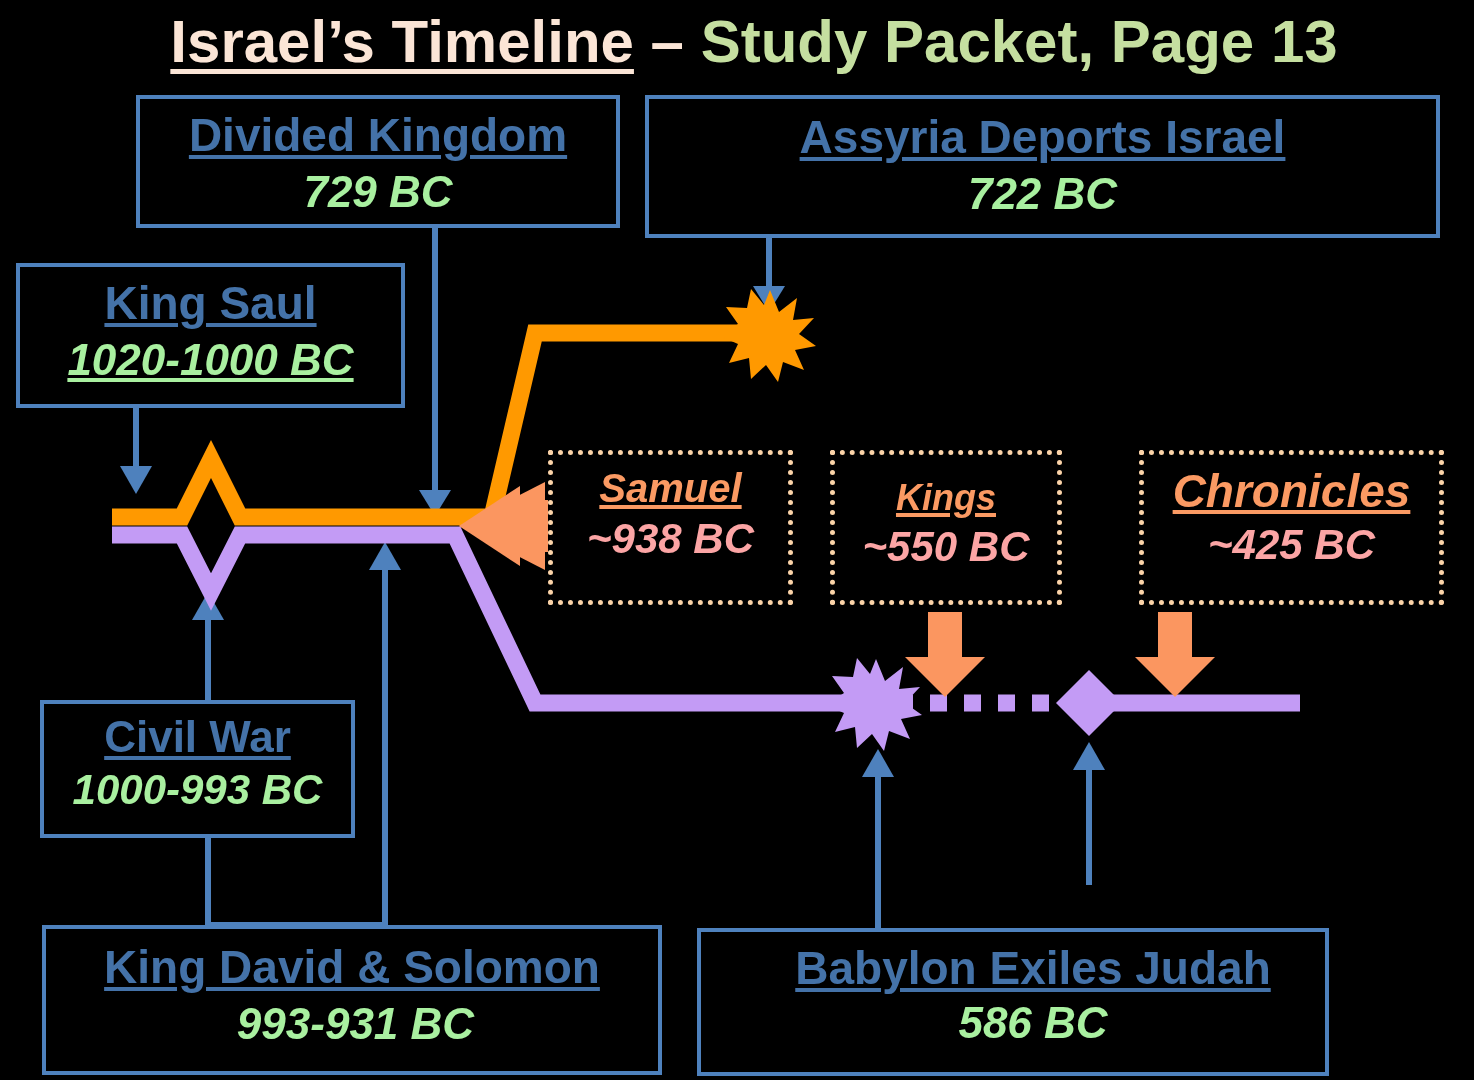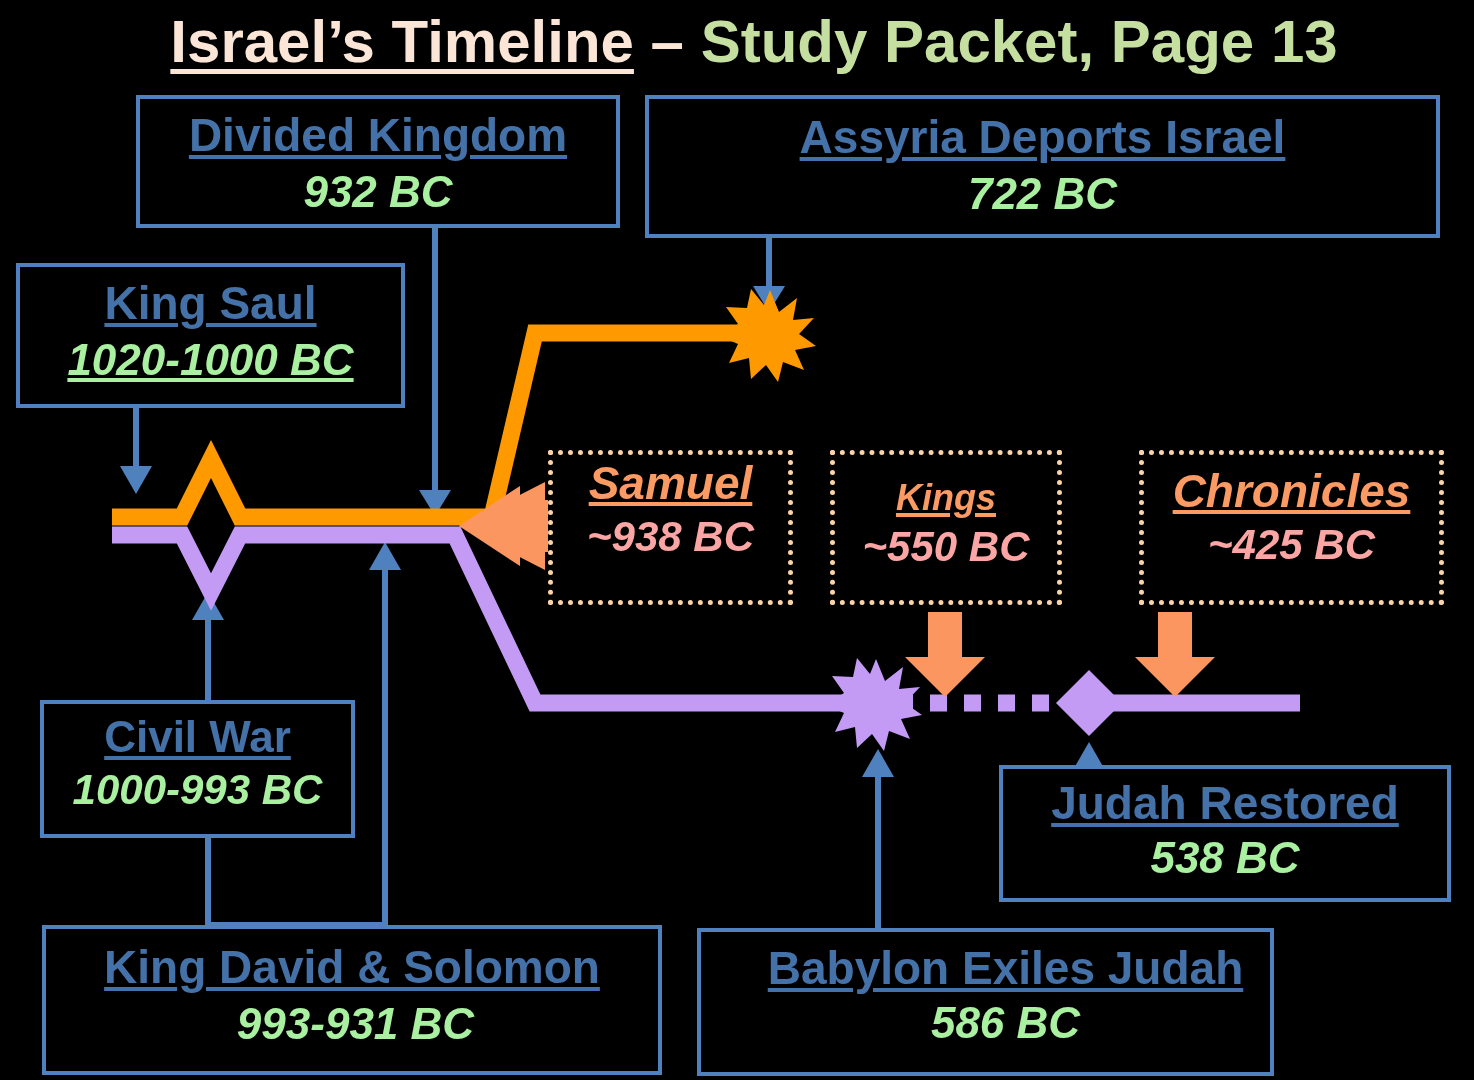--- a/index.html
+++ b/index.html
@@ -142,21 +142,21 @@
       <path fill="#FB9660" d="M905,657 L985,657 L945,697 Z"></path>
     </g>
     <g>
       <rect x="1158" y="612" width="34" height="52" fill="#FB9660"></rect>
       <path fill="#FB9660" d="M1135,657 L1215,657 L1175,697 Z"></path>
     </g>
   </svg>
 
   <div class="ebox" style="left:136px;top:95px;width:484px;height:133px;">
     <div class="e-title" style="font-size:46px;margin-top:12px;">Divided Kingdom</div>
-    <div class="e-date" style="font-size:44px;margin-top:10px;">932 BC</div>
+    <div class="e-date" style="font-size:44px;margin-top:10px;">729 BC</div>
   </div>
 
   <div class="ebox" style="left:645px;top:95px;width:795px;height:143px;">
     <div class="e-title" style="font-size:46px;margin-top:14px;">Assyria Deports Israel</div>
     <div class="e-date" style="font-size:44px;margin-top:10px;">722 BC</div>
   </div>
 
   <div class="ebox" style="left:16px;top:263px;width:389px;height:145px;">
     <div class="e-title" style="font-size:46px;margin-top:12px;">King Saul</div>
     <div class="e-date" style="font-size:44px;margin-top:10px;text-decoration:underline;">1020-1000 BC</div>
@@ -165,32 +165,28 @@
   <div class="ebox" style="left:40px;top:700px;width:315px;height:138px;">
     <div class="e-title" style="font-size:44px;margin-top:10px;">Civil War</div>
     <div class="e-date" style="font-size:42px;margin-top:8px;">1000-993 BC</div>
   </div>
 
   <div class="ebox" style="left:42px;top:925px;width:620px;height:150px;">
     <div class="e-title" style="font-size:46px;margin-top:14px;">King David &amp; Solomon</div>
     <div class="e-date" style="font-size:44px;margin-top:10px;padding-left:7px;">993-931 BC</div>
   </div>
 
-  <div class="ebox" style="left:697px;top:928px;width:577px;height:148px;padding-left:40px;">
+  <div class="ebox" style="left:697px;top:928px;width:632px;height:148px;padding-left:40px;">
     <div class="e-title" style="font-size:46px;margin-top:12px;">Babylon Exiles Judah</div>
     <div class="e-date" style="font-size:44px;margin-top:8px;">586 BC</div>
   </div>
 
-  <div class="ebox" style="left:999px;top:765px;width:452px;height:137px;">
-    <div class="e-title" style="font-size:46px;margin-top:10px;">Judah Restored</div>
-    <div class="e-date" style="font-size:44px;margin-top:8px;">538 BC</div>
-  </div>
 
   <div class="bbox" style="left:548px;top:450px;width:245px;height:155px;">
-    <div class="b-title" style="font-size:46px;margin-top:4px;">Samuel</div>
+    <div class="b-title" style="font-size:40px;margin-top:12px;">Samuel</div>
     <div class="b-date" style="font-size:42px;margin-top:8px;">~938 BC</div>
   </div>
 
   <div class="bbox" style="left:830px;top:450px;width:232px;height:155px;">
     <div class="b-title" style="font-size:36px;margin-top:24px;">Kings</div>
     <div class="b-date" style="font-size:42px;margin-top:8px;">~550 BC</div>
   </div>
 
   <div class="bbox" style="left:1139px;top:450px;width:305px;height:155px;">
     <div class="b-title" style="font-size:46px;margin-top:12px;">Chronicles</div>

